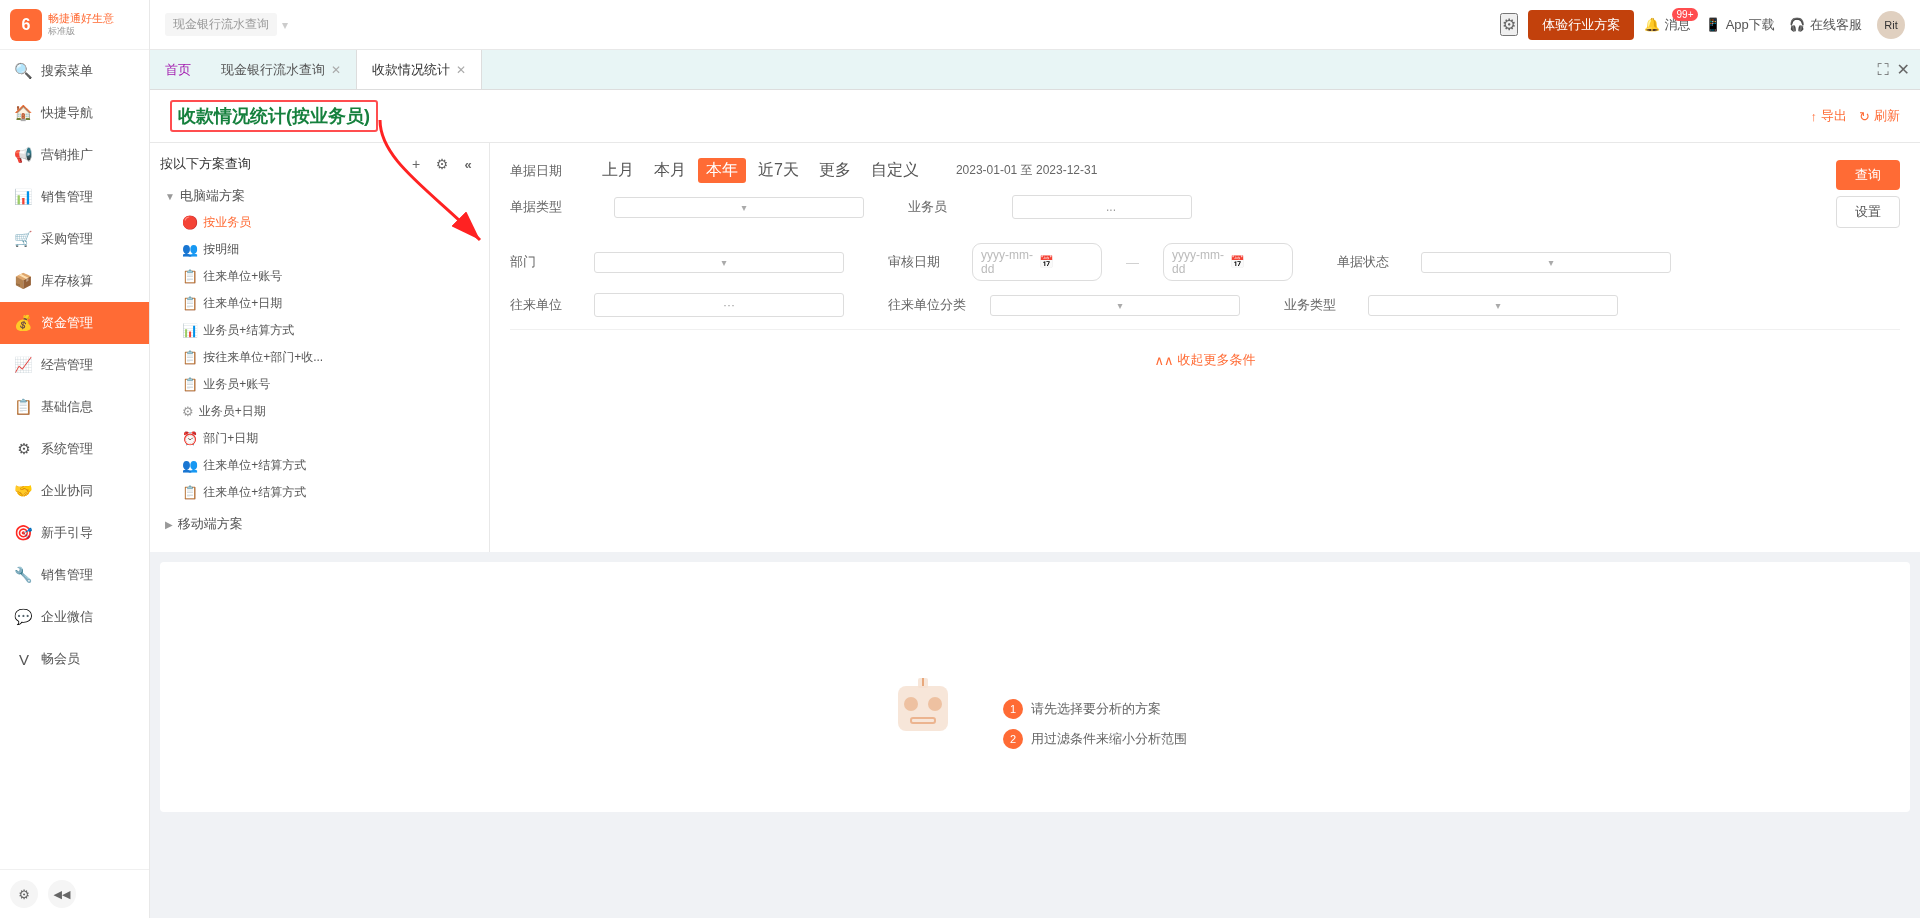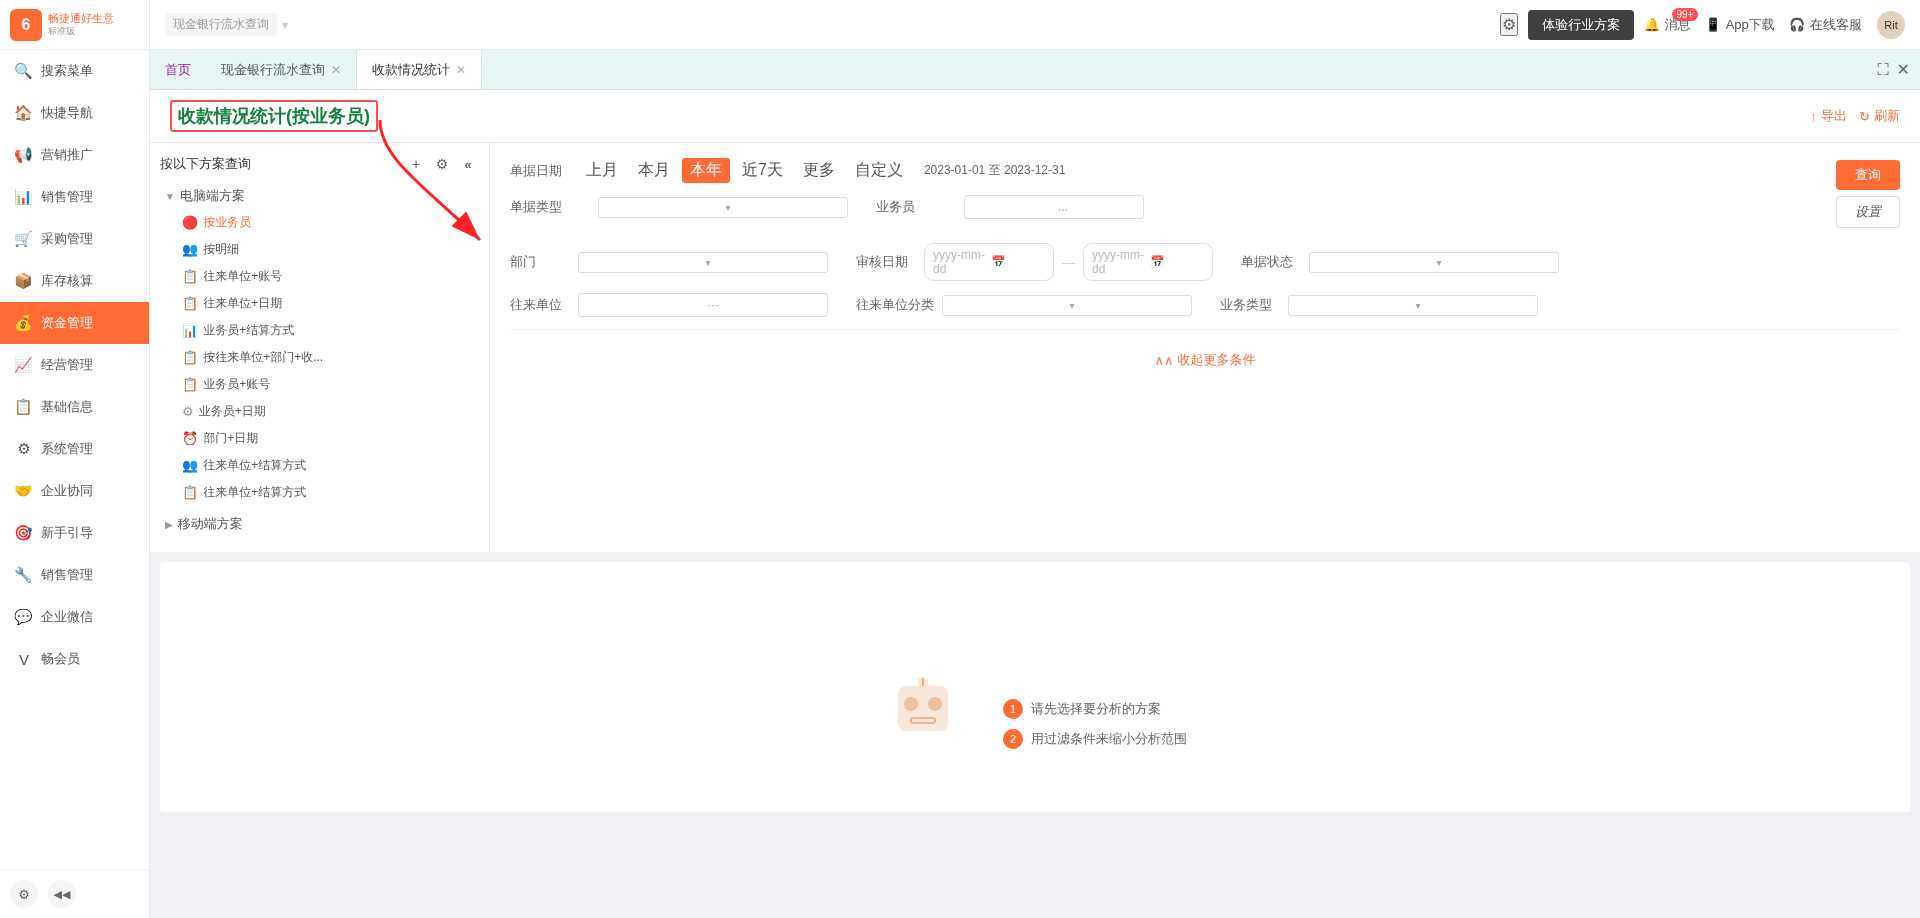--- a/index.html
+++ b/index.html
@@ -19,21 +19,21 @@
     .sidebar-footer-btn { width: 28px; height: 28px; border-radius: 50%; background: #f5f5f5; display: flex; align-items: center; justify-content: center; cursor: pointer; font-size: 13px; color: #666; }
 
     
     .main { flex: 1; display: flex; flex-direction: column; overflow: hidden; }
 
     
     .top-header { height: 50px; background: #fff; display: flex; align-items: center; padding: 0 15px; border-bottom: 1px solid #e8e8e8; gap: 10px; }
     .breadcrumb-area { display: flex; align-items: center; gap: 5px; flex: 1; }
     .breadcrumb-text { color: #999; font-size: 12px; background: #f5f5f5; padding: 3px 8px; border-radius: 3px; }
     .breadcrumb-chevron { color: #ccc; font-size: 12px; }
-    .top-btn-trial { background: #404040; color: white; border: none; padding: 6px 14px; border-radius: 4px; cursor: pointer; font-size: 13px; }
+    .top-btn-trial { background: #c2410c; color: white; border: none; padding: 6px 14px; border-radius: 4px; cursor: pointer; font-size: 13px; }
     .gear-btn { color: #666; cursor: pointer; font-size: 16px; }
     .top-right { display: flex; align-items: center; gap: 15px; color: #555; font-size: 13px; }
     .notification-btn { display: flex; align-items: center; gap: 4px; cursor: pointer; position: relative; }
     .badge { background: #ff4d4f; color: white; border-radius: 10px; padding: 1px 5px; font-size: 10px; position: absolute; top: -8px; right: -8px; }
     .user-avatar { width: 28px; height: 28px; border-radius: 50%; background: #ddd; }
 
     
     .tab-bar { height: 40px; background: #e8f5f5; display: flex; align-items: stretch; border-bottom: 1px solid #ddd; }
     .tab-item { display: flex; align-items: center; padding: 0 15px; cursor: pointer; font-size: 13px; color: #555; gap: 6px; border-right: 1px solid #ddd; }
     .tab-item.active { background: white; color: #333; font-weight: 500; }
@@ -59,36 +59,36 @@
     .scheme-group { margin-bottom: 5px; }
     .scheme-group-header { display: flex; align-items: center; gap: 5px; cursor: pointer; padding: 4px 5px; font-size: 13px; color: #555; }
     .scheme-group-arrow { font-size: 10px; color: #999; }
     .scheme-item { display: flex; align-items: center; padding: 5px 8px 5px 22px; cursor: pointer; font-size: 12px; color: #555; border-radius: 3px; gap: 5px; }
     .scheme-item.active { color: #ff6b35; }
     .scheme-item-icon { font-size: 13px; color: #ff6b35; }
     .scheme-item-icon-gray { font-size: 13px; color: #999; }
 
     
     .filter-area { flex: 1; background: white; padding: 15px 20px; }
-    .filter-row { display: flex; align-items: center; gap: 8px; margin-bottom: 12px; flex-wrap: wrap; }
+    .filter-row { display: flex; align-items: center; gap: 24px; margin-bottom: 12px; flex-wrap: wrap; }
     .filter-label { color: #666; font-size: 13px; min-width: 60px; }
     .date-tabs { display: flex; align-items: center; gap: 4px; }
     .date-tab { padding: 2px 8px; font-size: 16px; cursor: pointer; color: #555; border-radius: 3px; }
     .date-tab.active { background: #ff6b35; color: white; border-radius: 3px; }
     .date-range { font-size: 12px; color: #666; margin-left: 5px; }
     .filter-select { display: flex; align-items: center; gap: 5px; border: 1px solid #ddd; border-radius: 3px; padding: 4px 8px; min-width: 180px; cursor: pointer; background: white; }
     .filter-select span { flex: 1; color: #999; font-size: 12px; }
     .filter-select .chevron { color: #aaa; font-size: 10px; }
     .filter-select-wide { min-width: 250px; }
     .filter-dots { color: #aaa; cursor: pointer; font-size: 14px; margin-left: 3px; }
     .date-input { display: flex; align-items: center; border: 1px solid #ddd; border-radius: 9px; padding: 4px 8px; min-width: 130px; gap: 5px; cursor: pointer; }
     .date-input span { color: #bbb; font-size: 12px; flex: 1; }
     .date-dash { color: #ccc; }
     .query-btn { background: #ff6b35; color: white; border: none; padding: 6px 18px; border-radius: 4px; cursor: pointer; font-size: 13px; }
-    .settings-btn { background: white; color: #555; border: 1px solid #ddd; padding: 6px 18px; border-radius: 4px; cursor: pointer; font-size: 13px; font-style: italic; }
+    .settings-btn { background: white; color: #555; border: 1px solid #ddd; padding: 6px 18px; border-radius: 4px; cursor: pointer; font-size: 13px; }
     .collapse-btn { display: flex; align-items: center; justify-content: center; padding: 8px; color: #ff6b35; cursor: pointer; font-size: 13px; gap: 4px; margin-top: 5px; }
 
     
     .content-area { background: white; margin: 10px; padding: 20px; border-radius: 4px; min-height: 250px; display: flex; flex-direction: column; align-items: center; justify-content: center; }
     .empty-illustration { display: flex; flex-direction: column; align-items: center; gap: 20px; margin-top: 40px; }
     .empty-text { display: flex; flex-direction: column; gap: 10px; }
     .empty-step { display: flex; align-items: center; gap: 8px; font-size: 13px; color: #666; }
     .step-num { width: 20px; height: 20px; border-radius: 50%; background: #ff6b35; color: white; display: flex; align-items: center; justify-content: center; font-size: 11px; flex-shrink: 0; }
 
     

